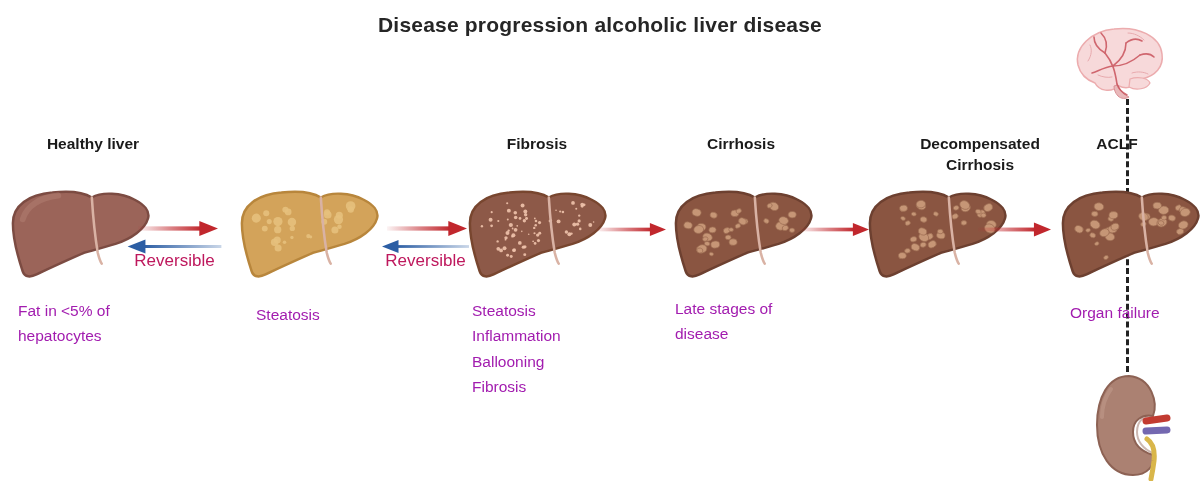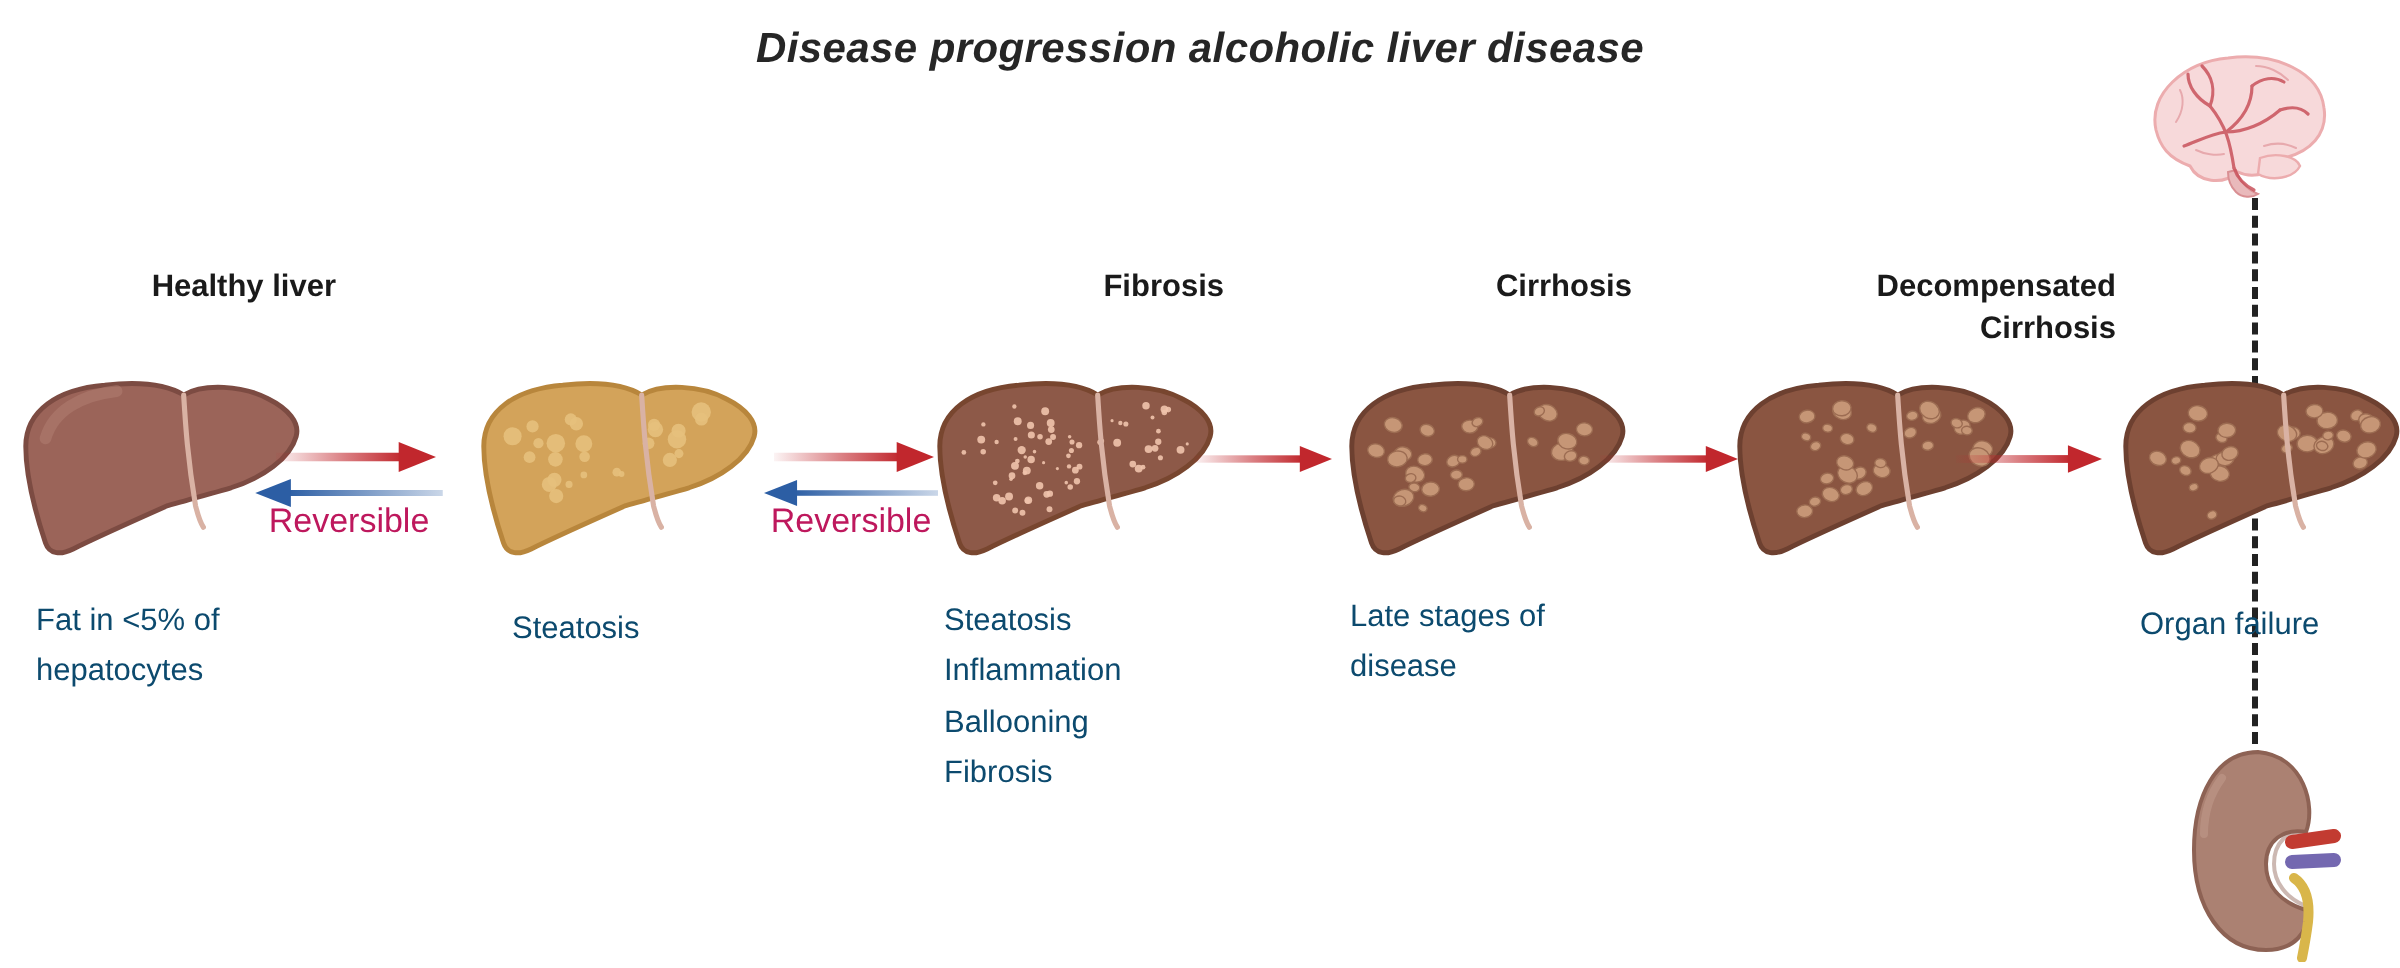--- a/index.html
+++ b/index.html
@@ -2,28 +2,28 @@
 <html><head>
 <meta charset="utf-8">
 <style>
   html,body{margin:0;padding:0;background:#fff;}
   #canvas{
     position:relative;width:1200px;height:484px;background:#ffffff;
     font-family:"Liberation Sans",sans-serif;overflow:hidden;
   }
   .title{
     position:absolute;top:13px;left:0;right:0;text-align:center;
-    font-size:21px;font-weight:bold;color:#262626;letter-spacing:.2px;font-style:italic;
+    font-size:21px;font-weight:bold;color:#262626;letter-spacing:.2px;
   }
   .stage-label{
     position:absolute;top:134px;font-weight:bold;font-size:15.5px;
-    text-align:right;line-height:1.35;color:#1a1a1a;white-space:pre-line;z-index:3;
+    text-align:center;line-height:1.35;color:#1a1a1a;white-space:pre-line;z-index:3;
   }
   .stage-desc{
-    position:absolute;font-size:15.5px;line-height:1.63;color:#0c4a6e;
+    position:absolute;font-size:15.5px;line-height:1.63;color:#a21caf;
     white-space:pre-line;z-index:3;
   }
   .liver{position:absolute;top:184px;width:148px;height:102px;z-index:2;}
   .arrow-r{position:absolute;height:17px;z-index:2;}
   .arrow-b{position:absolute;height:15px;z-index:2;}
   .rev-label{
     position:absolute;font-size:17px;color:#be185d;text-align:center;z-index:3;
   }
   .organ{position:absolute;z-index:2;}
   .dashed-line{position:absolute;width:0;border-left:3px dashed #222;z-index:1;}
@@ -47,20 +47,21 @@
 
 <div id="canvas">
 
   <div class="title">Disease progression alcoholic liver disease</div>
 
   <div class="stage-label" style="left:18px;width:150px;">Healthy liver</div>
   <div class="stage-label" style="left:462px;width:150px;">Fibrosis</div>
   <div class="stage-label" style="left:666px;width:150px;">Cirrhosis</div>
   <div class="stage-label" style="left:902px;width:156px;">Decompensated
 Cirrhosis</div>
+  <div class="stage-label" style="left:1042px;width:150px;">ACLF</div>
 
   <div class="dashed-line" style="left:1126px;top:99px;height:273px;"></div>
 
   <svg class="liver" viewBox="0 0 150 100" style="left:5px;">
       <path d="M8,38C8,20 24,9 48,7C66,5 80,7 88,12C98,6 118,7 131,14C141,19 147,26 145,33C142,44 128,54 112,59C98,63 88,66 80,68C62,76 44,84 32,90C26,93 20,93 18,87C13,72 8,54 8,38Z" fill="#9b6459" stroke="#7c4b42" stroke-width="2.5" stroke-linejoin="round"></path>
       <path d="M18,34C22,20 36,12 54,10" fill="none" stroke="#b07d71" stroke-width="6" stroke-linecap="round" opacity="0.55"></path>
       <path d="M88,12C89,28 90,44 94,68C95,72 96,76 98,79" fill="none" stroke="#d9b2a4" stroke-width="2.6" stroke-linecap="round"></path>
     </svg>
   <svg class="liver" viewBox="0 0 150 100" style="left:234px;">
       <path d="M8,38C8,20 24,9 48,7C66,5 80,7 88,12C98,6 118,7 131,14C141,19 147,26 145,33C142,44 128,54 112,59C98,63 88,66 80,68C62,76 44,84 32,90C26,93 20,93 18,87C13,72 8,54 8,38Z" fill="#d3a35a" stroke="#b8863c" stroke-width="2.5" stroke-linejoin="round"></path>

